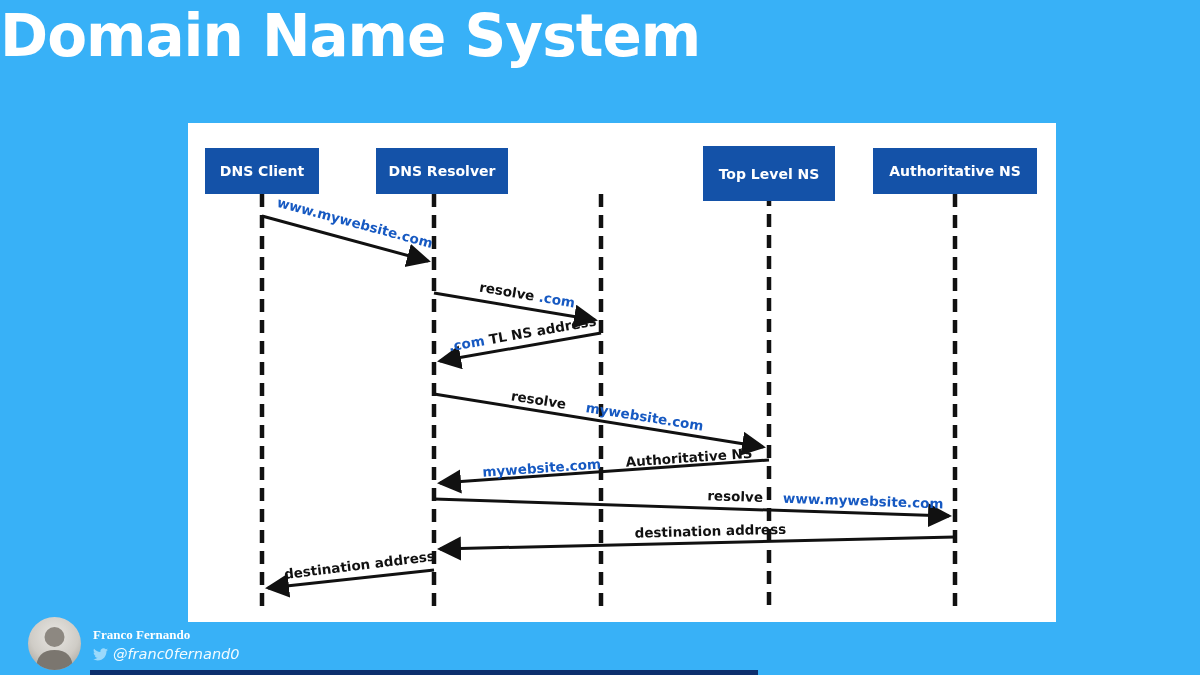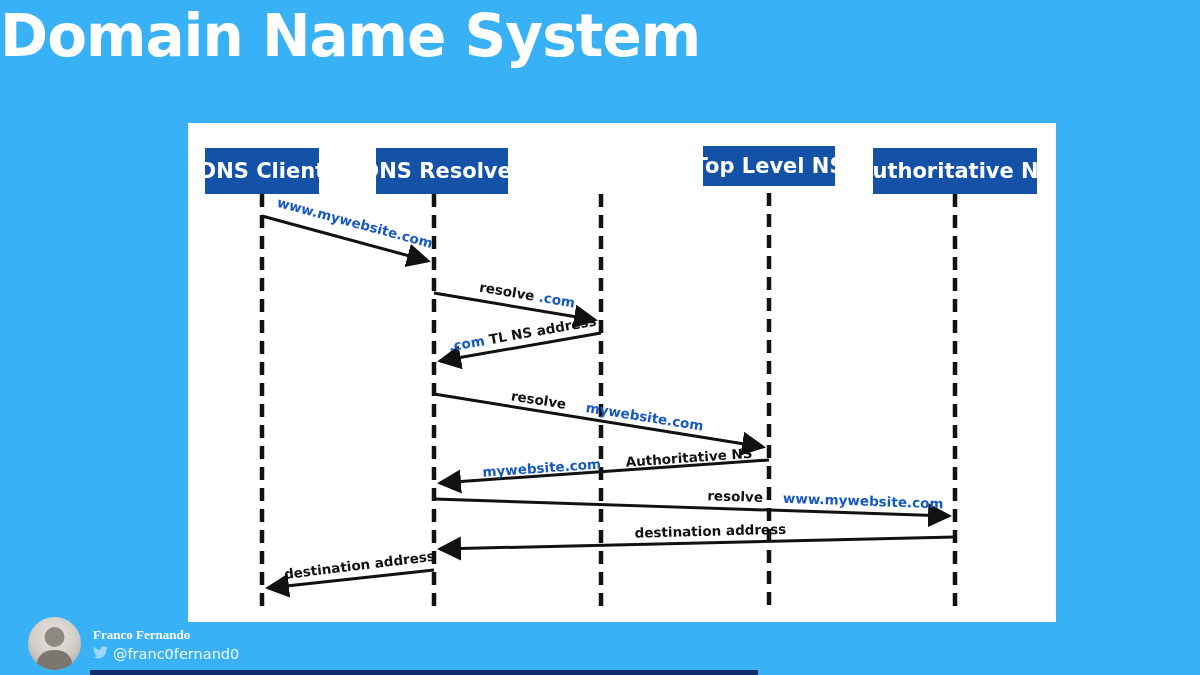--- a/index.html
+++ b/index.html
@@ -13,28 +13,28 @@
     color:#ffffff;font-size:58px;font-weight:bold;letter-spacing:-1px;
     margin:0;
   }
   .panel{
     position:absolute;left:188px;top:123px;width:868px;height:499px;
     background:#ffffff;
   }
   .diagram-svg{position:absolute;left:0;top:0;width:868px;height:499px;}
   .actor-box{
     position:absolute;top:25px;height:46px;background:#1452a8;
-    color:#ffffff;font-weight:bold;font-size:21px;
+    color:#ffffff;font-weight:bold;font-size:14px;
     display:flex;align-items:center;justify-content:center;
     white-space:nowrap;
   }
   .ab-client{left:17px;width:114px;}
   .ab-resolver{left:188px;width:132px;}
   .ab-root{left:347px;width:131px;}
-  .ab-toplevel{left:515px;width:132px;top:23px;height:40px;}
+  .ab-toplevel{left:515px;width:132px;top:23px;height:55px;}
   .ab-auth{left:685px;width:164px;}
   .msg-label{
     position:absolute;white-space:pre;font-size:13.5px;font-weight:bold;
     color:#111111;transform-origin:center center;
   }
   .msg-label .hl{color:#1659c2;}
   .msg-label .gap{margin-right:20px;}
   .ml1{left:158px;top:97px;transform:translate(-50%,-50%) rotate(15deg);}
   .ml2{left:330px;top:170px;transform:translate(-50%,-50%) rotate(9.5deg);}
   .ml3{left:325px;top:212px;transform:translate(-50%,-50%) rotate(-10deg);}
@@ -45,21 +45,21 @@
   .ml8{left:162px;top:443px;transform:translate(-50%,-50%) rotate(-7deg);}
   .footer{position:absolute;left:28px;top:617px;display:flex;align-items:center;}
   .avatar{
     width:53px;height:53px;border-radius:50%;overflow:hidden;flex:0 0 auto;
     background:radial-gradient(circle at 50% 35%, #e8e6e2 0%, #cfccc6 55%, #9a968f 100%);
     position:relative;
   }
   .avatar svg{position:absolute;left:0;top:0;}
   .footer-text{margin-left:12px;}
   .author-name{color:#ffffff;font-weight:bold;font-size:13px;line-height:19px;font-family:Liberation Serif, serif;}
-  .author-handle-row{display:flex;align-items:flex-start;margin-top:2px;}
+  .author-handle-row{display:flex;align-items:center;margin-top:2px;font-style:italic;}
   .author-handle{color:#f2fbff;font-size:14.5px;line-height:17px;margin-left:5px;}
   .bottom-bar{
     position:absolute;left:90px;bottom:0;width:668px;height:5px;background:#0d2f6e;
   }
 </style>
 </head>
 <body>
 
 <h1 class="page-title">Domain Name System</h1>
 

